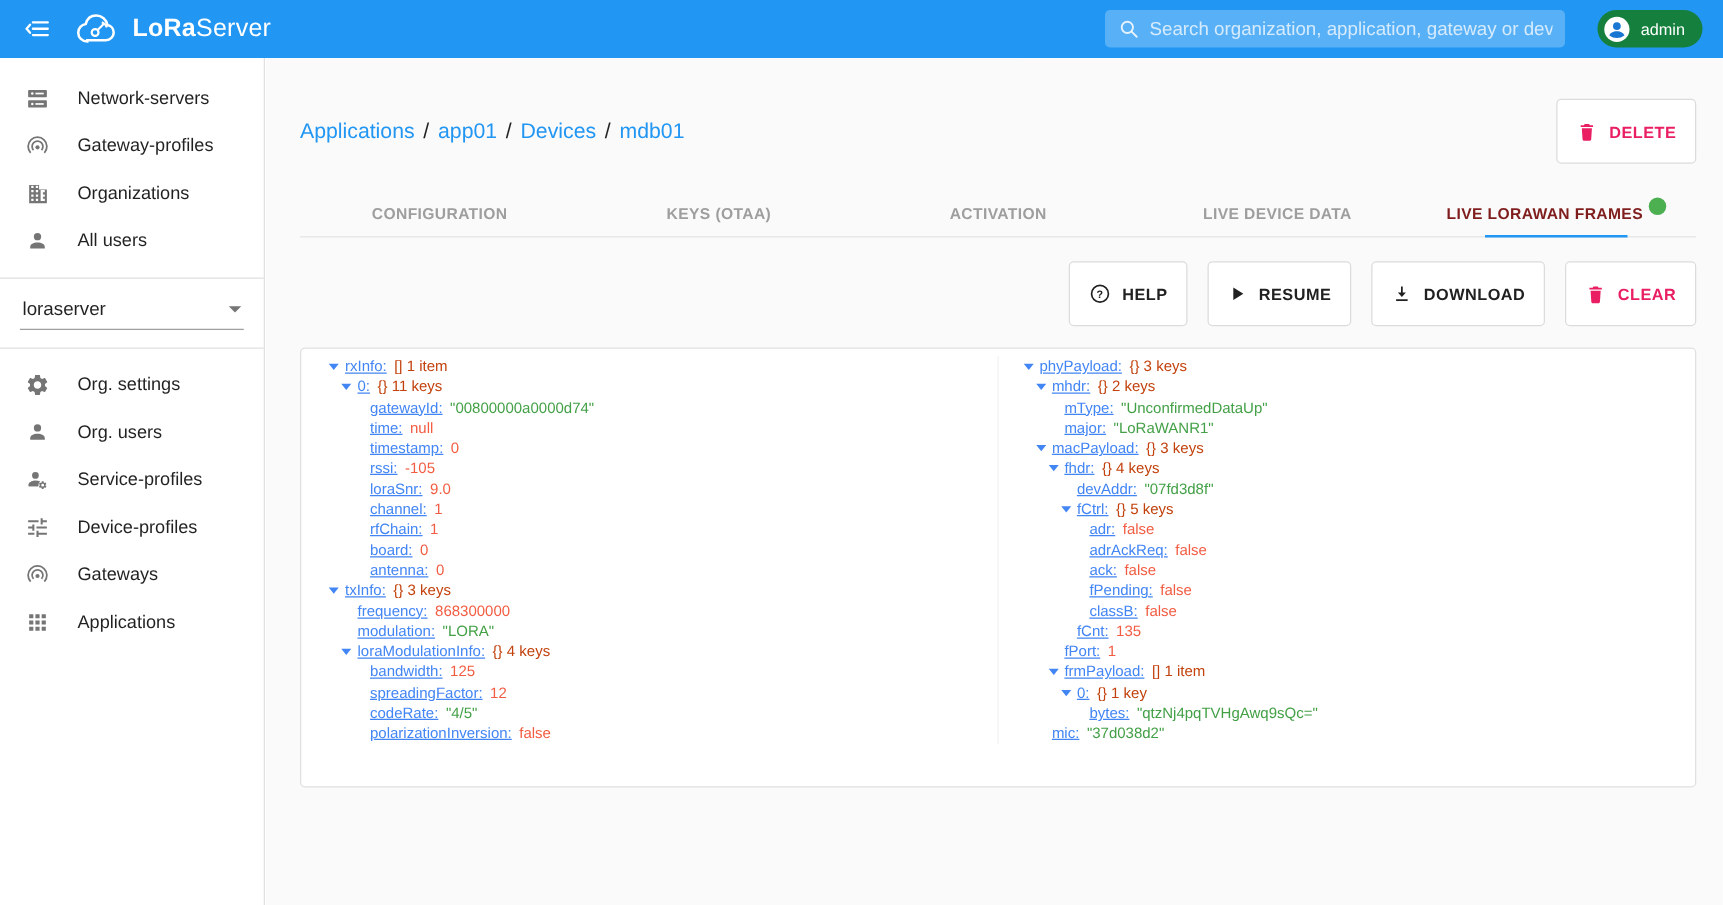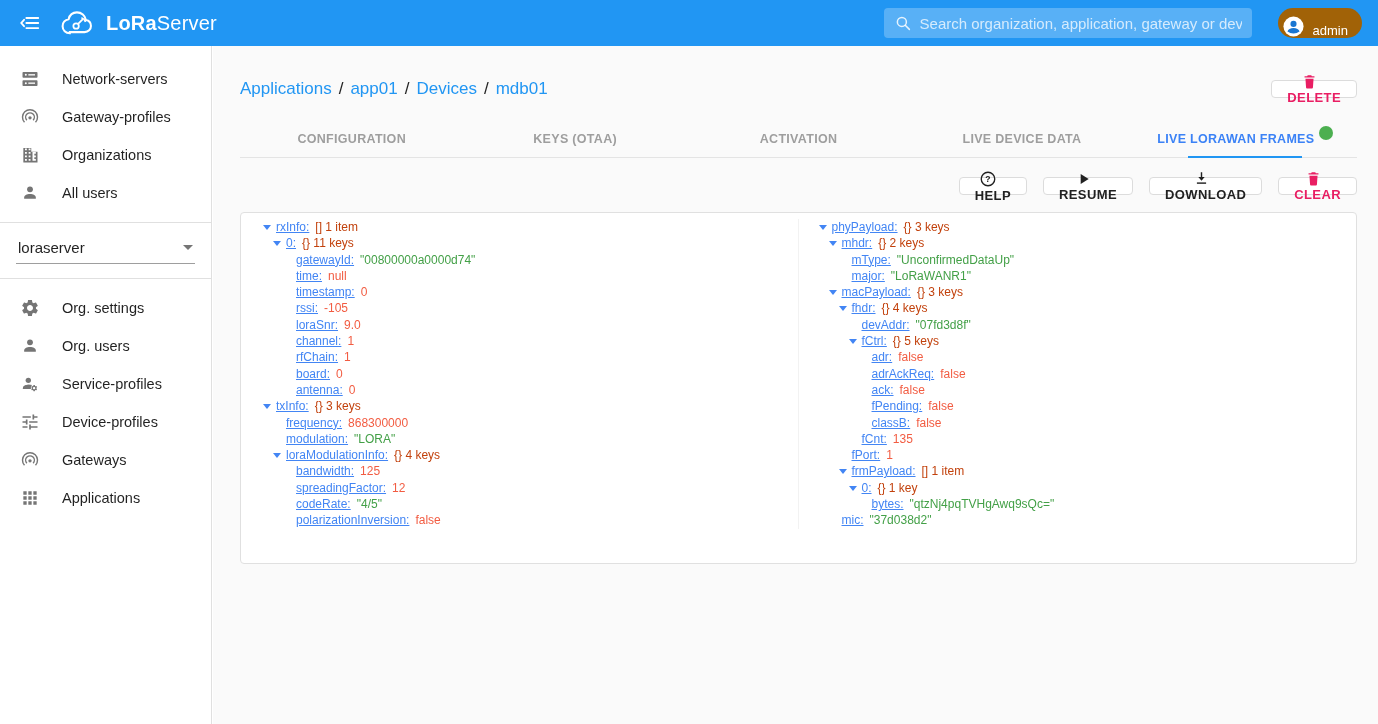--- a/index.html
+++ b/index.html
@@ -13,21 +13,21 @@
     cursor:pointer; border-radius:50%; }
   .brand { display:flex; align-items:center; margin-left:10px; color:#fff; }
   .brand-name { font-size:20px; margin-left:10px; letter-spacing:.2px; }
   .brand-name b { font-weight:700; }
   .topbar-spacer { flex:1; }
   .searchbox { width:368px; height:30px; background:rgba(255,255,255,.25); border-radius:4px;
     display:flex; align-items:center; padding:0 10px; margin-right:26px; }
   .searchbox input { flex:1; border:none; outline:none; background:transparent; color:#fff;
     font-size:15px; font-family:"Liberation Sans",sans-serif; margin-left:8px; }
   .searchbox input::placeholder { color:rgba(255,255,255,.75); }
-  .user-chip { height:30px; background:#a16207; border-radius:15px; display:flex; align-items:flex-end;
+  .user-chip { height:30px; background:#15803d; border-radius:15px; display:flex; align-items:center;
     padding:0 14px 0 4px; color:#fff; font-size:13px; cursor:pointer; margin-right:6px; }
   .user-chip .uname { margin-left:8px; font-weight:500; }
 
   
   .sidebar { position:fixed; top:46px; left:0; bottom:0; width:212px; background:#fff;
     border-right:1px solid #e0e0e0; padding-top:14px; z-index:20; }
   .side-item { height:38px; display:flex; align-items:center; padding-left:18px; cursor:pointer;
     color:rgba(0,0,0,.87); font-size:14.5px; }
   .side-item .ic { width:24px; display:flex; justify-content:center; margin-right:20px; }
   .side-divider { border-top:1px solid #e0e0e0; margin:10px 0; }
@@ -38,31 +38,31 @@
     border-top:5px solid #757575; }
 
   
   .main { position:absolute; top:46px; left:213px; width:1165px; height:678px; background:#fafafa;
     padding:0 21px 0 27px; }
   .header-row { margin-top:33px; display:flex; align-items:center; justify-content:space-between; }
   .breadcrumb { font-size:17px; color:#2196f3; }
   .breadcrumb a { color:#2196f3; text-decoration:none; cursor:pointer; }
   .breadcrumb .sep { color:rgba(0,0,0,.87); margin:0 7px; }
 
-  .btn { display:inline-flex; align-items:center; justify-content:center; height:18px;
+  .btn { display:inline-flex; align-items:center; justify-content:center; height:52px;
     background:#fff; border:1px solid #dcdcdc; border-radius:4px; padding:0 15px;
-    font-size:13px; font-weight:700; letter-spacing:.4px; color:#212121; cursor:pointer;flex-direction:column; }
+    font-size:13px; font-weight:700; letter-spacing:.4px; color:#212121; cursor:pointer; }
   .btn .bic { margin-right:9px; display:flex; }
   .btn.pink { color:#e91e63; }
 
   .tabs { margin-top:21px; display:flex; border-bottom:1px solid #e4e4e4; }
   .tab { flex:1; height:37px; display:flex; align-items:center; justify-content:center;
     font-size:12.5px; font-weight:600; letter-spacing:.3px; color:#9e9e9e; cursor:pointer;
     position:relative; text-transform:uppercase; }
-  .tab.active { color:#3b82f6;align-items:center; }
+  .tab.active { color:#7f1d1d;align-items:center; }
   .tab.active::after { content:""; position:absolute; bottom:-1px; left:50%; transform:translateX(-50%);
     width:114px; height:2px; background:#2196f3; }
   .badge-dot { width:14px; height:14px; border-radius:50%; background:#4caf50; margin-left:5px;
     margin-bottom:12px; }
 
   .toolbar { margin-top:19px; display:flex; justify-content:flex-end; gap:16px; }
 
   .frame-card { margin-top:17px; background:#fff; border:1px solid #e0e0e0; border-radius:4px; }
   .frame-head { height:54px; display:flex; align-items:center; padding:0 22px; font-size:13px;
     color:rgba(0,0,0,.87); }

